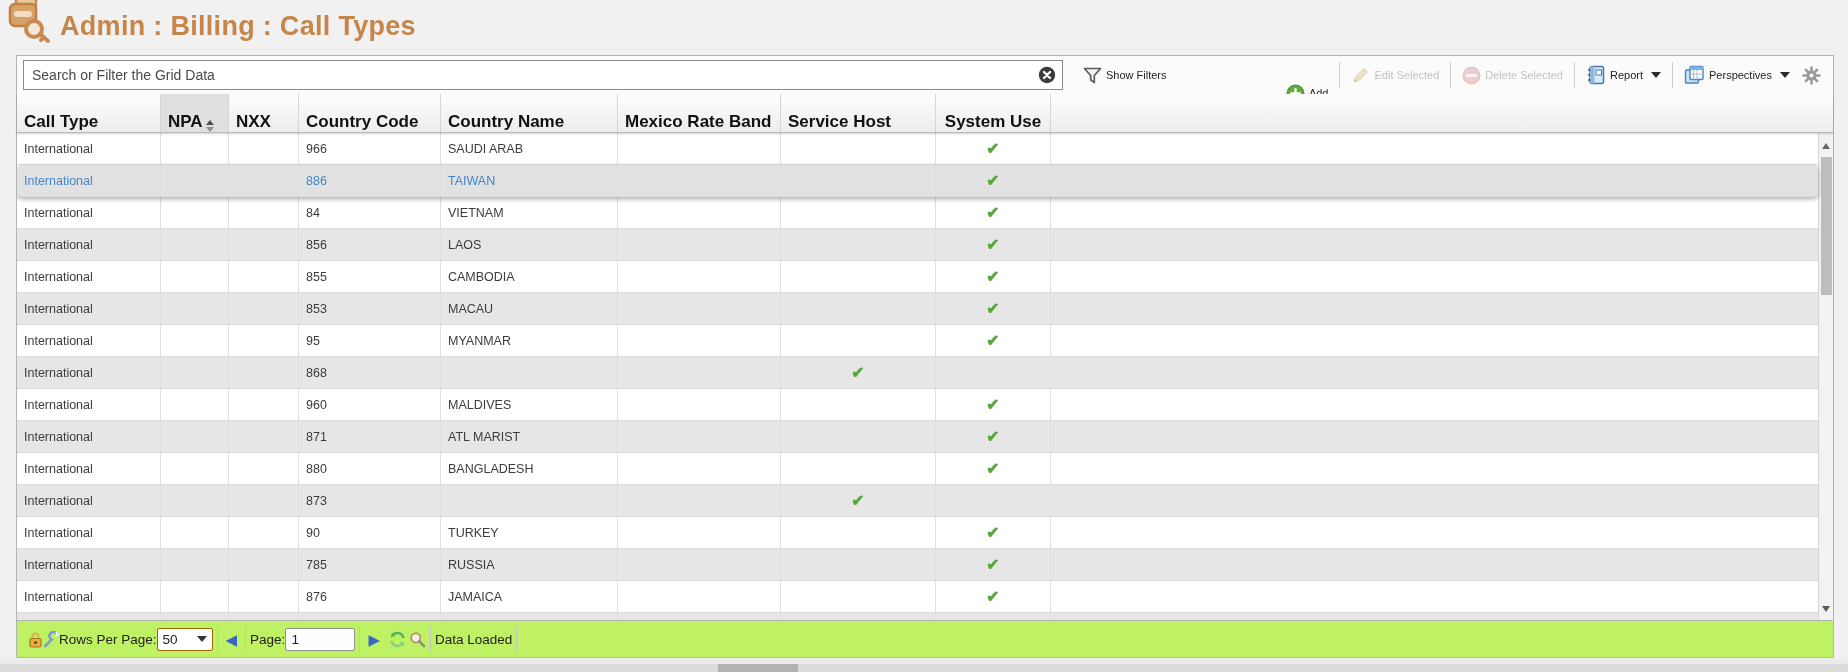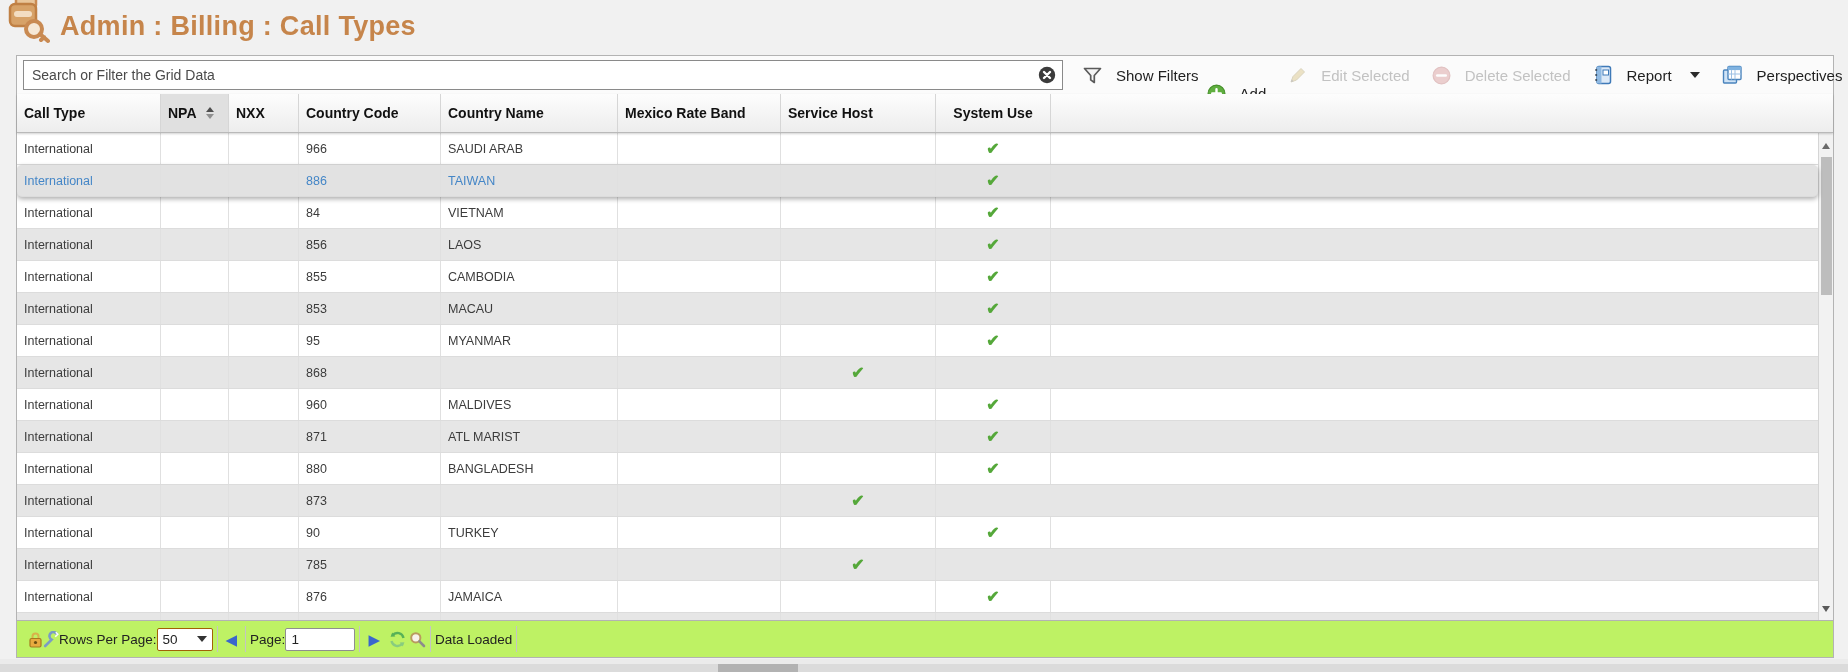--- a/index.html
+++ b/index.html
@@ -21,34 +21,34 @@
 
   
   .toolbar { height:38px; background:#fbfbfb; display:flex; align-items:center; padding:0 8px 0 6px; flex:0 0 auto; }
   .search-wrap { position:relative; margin-right:16px; }
   .search-input {
     width:1040px; height:30px; border:1px solid #8a8a8a; padding:0 30px 0 8px;
     font-size:14px; font-family:"Liberation Sans", sans-serif; color:#333; background:#fff;
   }
   .search-input::placeholder { color:#4a4a4a; opacity:1; }
   .clear-btn { position:absolute; right:7px; top:6px; cursor:pointer; }
-  .tb-item { display:flex; align-items:center; gap:14px; font-size:15px; color:#1f1f1f; white-space:nowrap; padding:0 4px; }
+  .tb-item { display:flex; align-items:center; gap:4px; font-size:11px; color:#1f1f1f; white-space:nowrap; padding:0 4px; }
   .tb-item.disabled { color:#c2c2c2; }
   .tb-div { width:1px; height:26px; background:#cfcfcf; margin:0 7px; }
   .caret { width:0; height:0; border-left:5px solid transparent; border-right:5px solid transparent; border-top:6px solid #2b2b2b; margin-left:4px; }
   .push { margin-left:auto;margin-top:36px; }
 
   
   .ghead {
     height:39px; flex:0 0 auto; display:grid; align-items:stretch;
     background:linear-gradient(#fdfdfd,#ededed);
     border-bottom:1px solid #b9b9b9; box-shadow:0 1px 2px rgba(0,0,0,.18); position:relative; z-index:3;
   }
-  .hcell { display:flex; align-items:center; padding-left:7px; border-right:1px solid #d6d6d6;
-           font-size:14px; font-weight:700; color:#111; white-space:nowrap; overflow:hidden; }
+  .hcell { display:flex; align-items:flex-end; padding-left:7px; border-right:1px solid #d6d6d6;
+           font-size:17px; font-weight:700; color:#111; white-space:nowrap; overflow:hidden; }
   .hcell.sorted { background:#e0e0e0; justify-content:space-between; padding-right:14px; }
   .hcell.system_use { justify-content:center; padding-left:0; }
   .hcell.filler { border-right:none; }
   .sorticons { display:flex; flex-direction:column; gap:2px; align-items:center; }
   .sorticons .up { width:0; height:0; border-left:4px solid transparent; border-right:4px solid transparent; border-bottom:5px solid #4d4d4d; }
   .sorticons .dn { width:0; height:0; border-left:4px solid transparent; border-right:4px solid transparent; border-top:5px solid #8f8f8f; }
 
   
   .gbody { flex:1 1 auto; overflow:hidden; position:relative; background:#fff; }
   .grows { position:absolute; left:0; top:0; right:15px; }
@@ -382,20 +382,21 @@
           <div class="gcell system_use">
             <span class="check">✔</span>
           </div>
           <div class="gcell filler"></div>
         </div>
         <div class="grow alt" style="grid-template-columns: 144px 68px 70px 142px 177px 163px 155px 115px 1fr;">
           <div class="gcell call_type">International</div>
           <div class="gcell npa"></div>
           <div class="gcell nxx"></div>
           <div class="gcell country_code">785</div>
+          <div class="gcell country_name">RUSSIA</div>
           <div class="gcell mexico_rate_band"></div>
           <div class="gcell service_host"></div>
           <div class="gcell system_use">
             <span class="check">✔</span>
           </div>
           <div class="gcell filler"></div>
         </div>
         <div class="grow" style="grid-template-columns: 144px 68px 70px 142px 177px 163px 155px 115px 1fr;">
           <div class="gcell call_type">International</div>
           <div class="gcell npa"></div>

